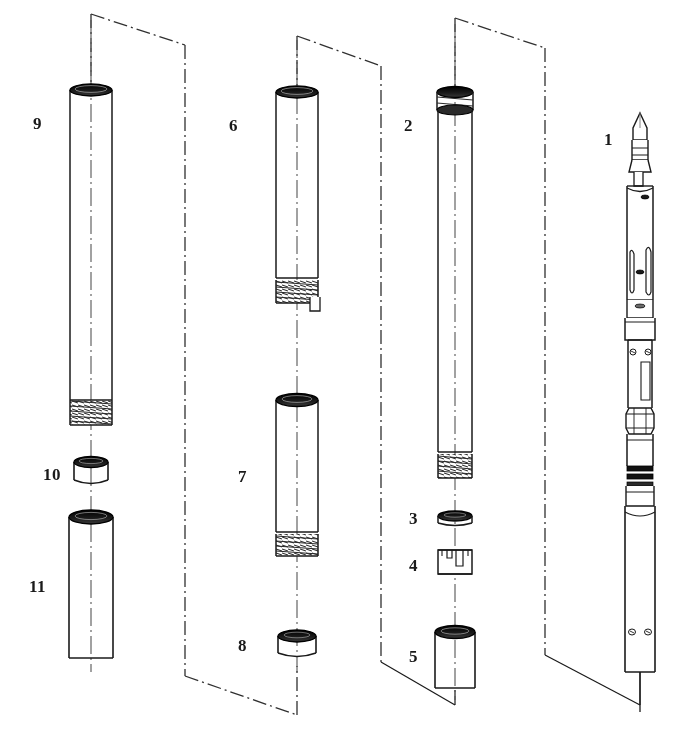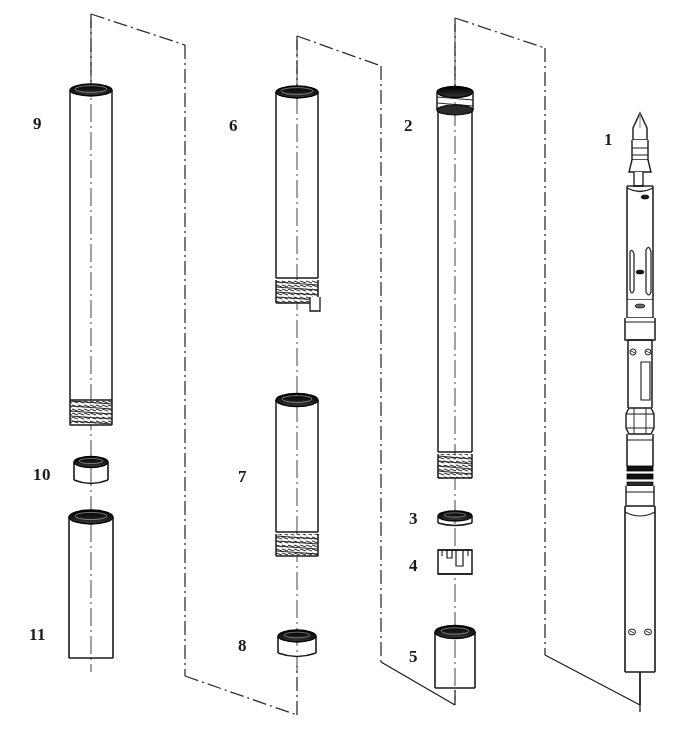--- a/index.html
+++ b/index.html
@@ -308,21 +308,21 @@
         <path d="M 640 672 L 640 712" stroke-width="1.3"></path>
       </g>
 
     </g>
   </svg>
 
   <span class="callout-label" style="left:33px;  top:115px;">9</span>
   <span class="callout-label" style="left:229px; top:117px;">6</span>
   <span class="callout-label" style="left:404px; top:117px;">2</span>
   <span class="callout-label" style="left:604px; top:131px;">1</span>
-  <span class="callout-label" style="left:33px;  top:466px;text-align:center;">10</span>
+  <span class="callout-label" style="left:43px;  top:466px;text-align:center;">10</span>
   <span class="callout-label" style="left:238px; top:468px;">7</span>
   <span class="callout-label" style="left:409px; top:510px;">3</span>
   <span class="callout-label" style="left:409px; top:557px;">4</span>
-  <span class="callout-label" style="left:29px;  top:578px;margin-top:48px;">11</span>
+  <span class="callout-label" style="left:29px;  top:578px;">11</span>
   <span class="callout-label" style="left:238px; top:637px;">8</span>
   <span class="callout-label" style="left:409px; top:648px;">5</span>
 
 </div>
 
 </body></html>

